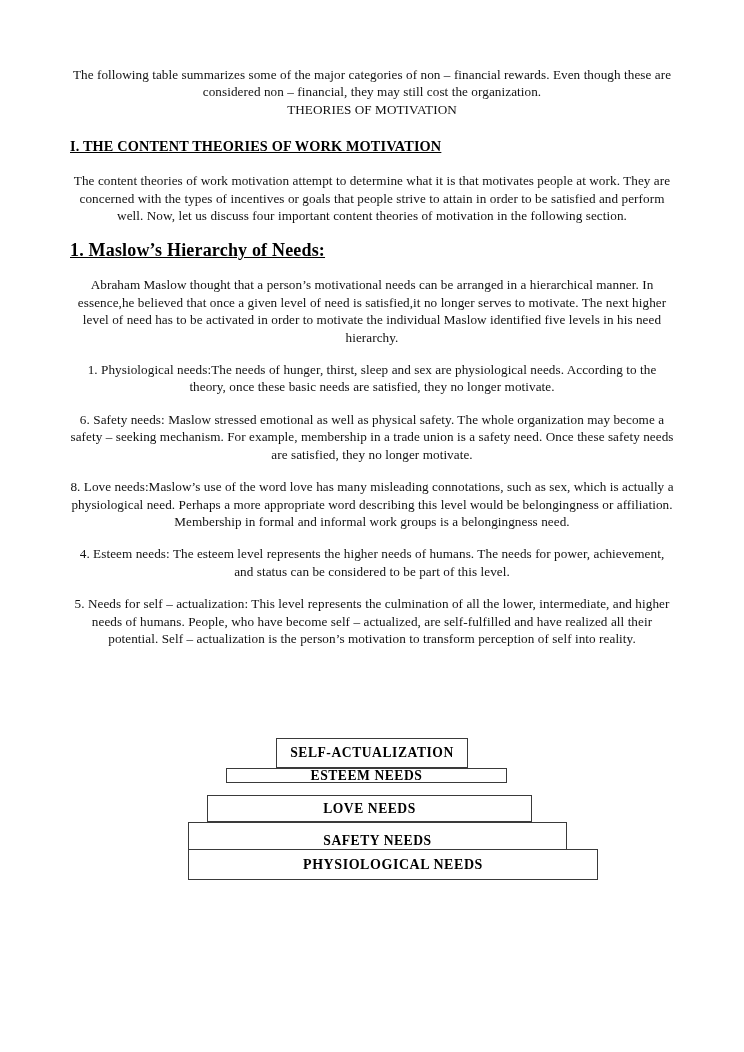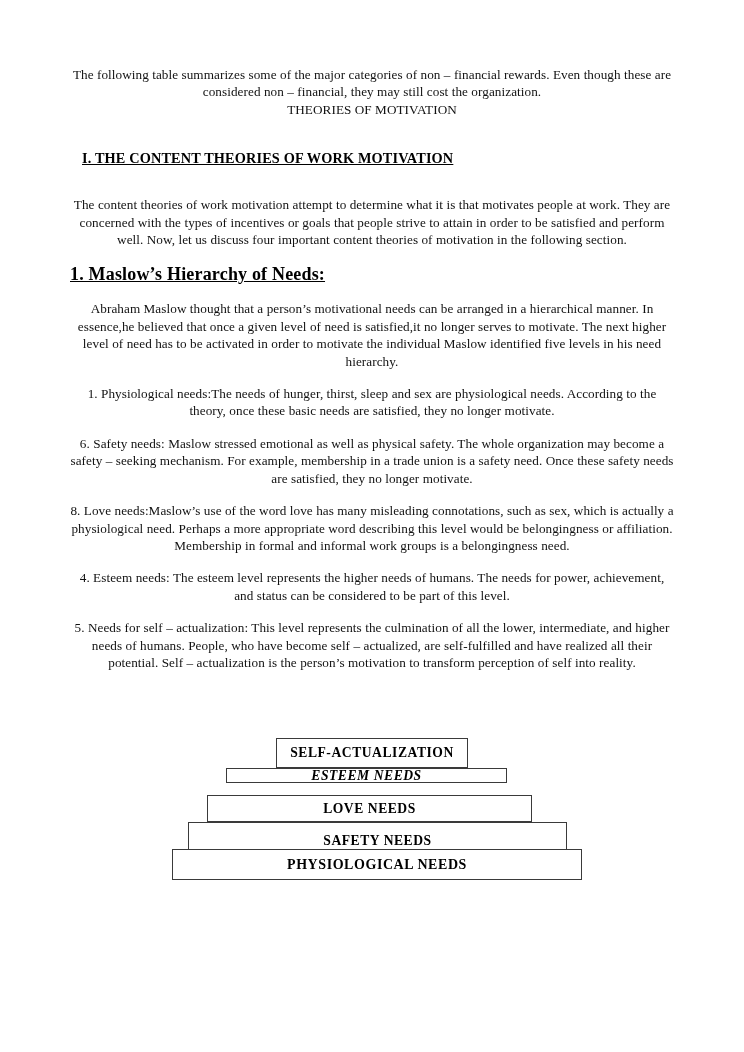--- a/index.html
+++ b/index.html
@@ -40,21 +40,21 @@
     text-align: center;
     color: #111111;
     letter-spacing: 0.005em;
   }
 
   .gap-sm { height: 15px; }
   .gap-md { height: 17px; }
   .gap-lg { height: 19px; }
 
   h2.heading {
-    margin: 12px;
+    margin: 0;
     font-size: 14.3px;
     line-height: 18px;
     font-weight: bold;
     text-decoration: underline;
     letter-spacing: 0.01em;
     color: #000000;
   }
 
   h3.subheading {
     margin: 0;
@@ -85,24 +85,24 @@
     align-items: center;
     justify-content: center;
     font-weight: bold;
     font-size: 13.6px;
     letter-spacing: 0.04em;
     color: #000000;
     white-space: nowrap;
   }
 
   .tier-1 { left: 276px; top: 3px;  width: 192px; height: 30px; }
-  .tier-2 { left: 226px; top: 33px; width: 281px; height: 15px; font-style: italic; }
+  .tier-2 { left: 226px; top: 33px; width: 281px; height: 15px; }
   .tier-3 { left: 207px; top: 60px; width: 325px; height: 27px; }
   .tier-4 { left: 188px; top: 87px; width: 379px; height: 37px; }
-  .tier-5 { left: 172px; top: 114px; width: 410px; height: 31px; font-size: 14px; }
+  .tier-5 { left: 188px; top: 114px; width: 410px; height: 31px; font-size: 14px; }
 </style>
 </head>
 <body>
 
 <div class="page">
 
   <div class="content">
 
     <p class="para">The following table summarizes some of the major categories of non – financial rewards. Even though these are considered non – financial, they may still cost the organization.</p>
     <p class="para">THEORIES OF MOTIVATION</p>

